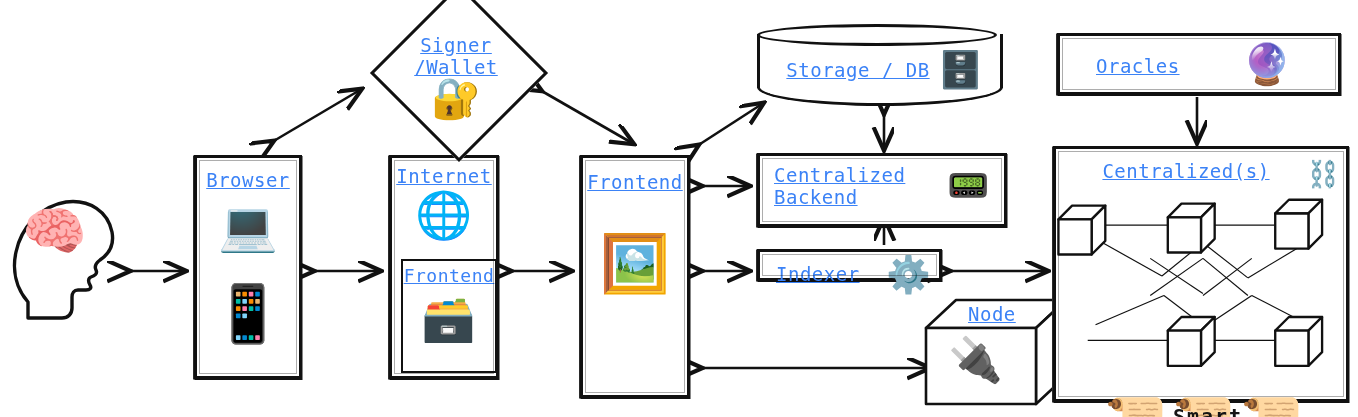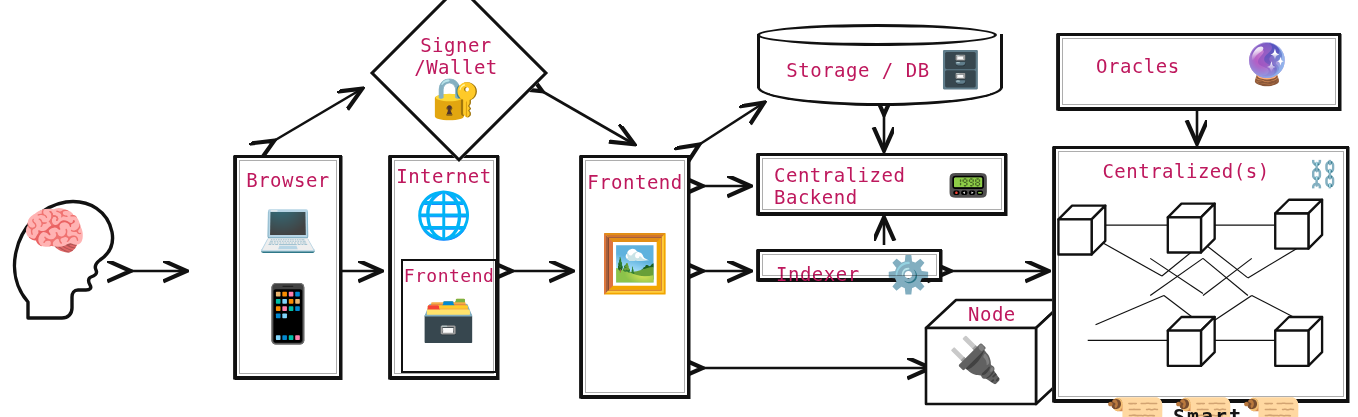--- a/index.html
+++ b/index.html
@@ -26,43 +26,44 @@
     box-shadow: 0.5px 1px 0 #111, -1px 0.5px 0 #2a2a2a;
   }
   .sketchbox::after {
     content: "";
     position: absolute;
     left: 2px; top: 2px; right: 2px; bottom: 2px;
     border: 1px solid rgba(20,20,20,0.35);
     pointer-events: none;
   }
   .label {
-    color: #be185d;
+    color: #3b82f6;
     font-size: 19px;
     letter-spacing: 0.5px;
     white-space: pre-line;
     text-align: center;
     line-height: 1.15;
+    text-decoration: underline;
   }
   .emoji {
     font-family: "DejaVu Sans", sans-serif;
     line-height: 1;
     text-align: center;
   }
 
   
   #head-silhouette { left: 8px; top: 190px; width: 110px; height: 130px; }
   #head-silhouette svg { display: block; }
   #brain-emoji {
     position: absolute; left: 22px; top: 205px;
     font-size: 52px;
   }
 
   
-  #browser-box { left: 194px; top: 155px; width: 108px; height: 224px; margin-left: 40px; }
+  #browser-box { left: 194px; top: 155px; width: 108px; height: 224px; }
   #browser-label { position:absolute; top: 12px; left: 0; right: 0; }
   #laptop-emoji { position: absolute; top: 44px; left: 0; right: 0; font-size: 48px; }
   #phone-emoji  { position: absolute; top: 128px; left: 0; right: 0; font-size: 56px; }
 
   #internet-box { left: 389px; top: 155px; width: 110px; height: 224px; }
   #internet-label { position:absolute; top: 8px; left: 0; right: 0; }
   #globe-emoji { position: absolute; top: 34px; left: 0; right: 0; font-size: 46px; }
   #hosting-box { position: absolute; left: 9px; top: 101px; width: 92px; height: 110px;
                  border: 2px solid #111; background: #fff; }
   #hosting-label { position:absolute; top: 5px; left: -3px; right: -3px; font-size: 18px; }
@@ -95,37 +96,37 @@
   }
   #storage-top {
     position: absolute; left: 0; top: 0; width: 100%; height: 22px;
     border: 3px solid #111; border-radius: 50%;
     background: #fff; box-sizing: border-box;
   }
   #storage-label { position: absolute; top: 36px; left: 6px; width: 190px; }
   #cabinet-emoji { position: absolute; top: 28px; right: 14px; font-size: 36px; }
 
   
-  #backend-box { left: 757px; top: 153px; width: 250px; height: 62px; padding-left: 8px; }
+  #backend-box { left: 757px; top: 153px; width: 250px; height: 74px; padding-left: 8px; }
   #backend-label { position: absolute; top: 9px; left: 14px; text-align: left; }
   #pager-emoji { position: absolute; top: 12px; right: 14px; font-size: 34px; }
 
   
   #indexer-box { left: 757px; top: 249px; width: 185px; height: 32px; }
   #indexer-label { position: absolute; top: 12px; left: 16px; text-align: left; }
   #gear-emoji { position: absolute; top: 5px; right: 8px; font-size: 36px; }
 
   
   #node-cube { left: 922px; top: 296px; width: 148px; height: 112px; }
   #node-cube svg { display: block; }
   #node-label { position: absolute; top: 8px; left: 46px; font-size: 19px; }
   #plug-emoji { position: absolute; top: 42px; left: 26px; font-size: 44px; }
 
   
-  #oracles-box { left: 1057px; top: 33px; width: 284px; height: 77px; }
+  #oracles-box { left: 1057px; top: 33px; width: 284px; height: 62px; }
   #oracles-label { position: absolute; top: 20px; left: 36px; text-align: left; }
   #crystalball-emoji { position: absolute; top: 8px; right: 46px; font-size: 40px; }
 
   
   #blockchain-box { left: 1053px; top: 146px; width: 296px; height: 256px; }
   #blockchain-label { position: absolute; top: 12px; left: 0; right: 30px; }
   #chains-emoji { position: absolute; top: 12px; right: 6px; font-size: 26px; }
   #blockchain-cubes { position: absolute; left: 0; top: 0; width: 100%; height: 100%; }
   .scroll-emoji { position: absolute; font-size: 56px; }
   #scroll1 { left: 48px; top: 250px; }

